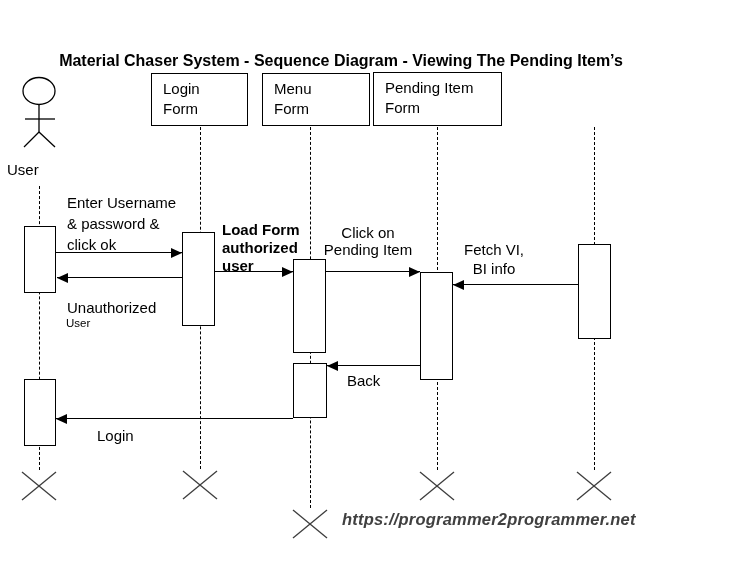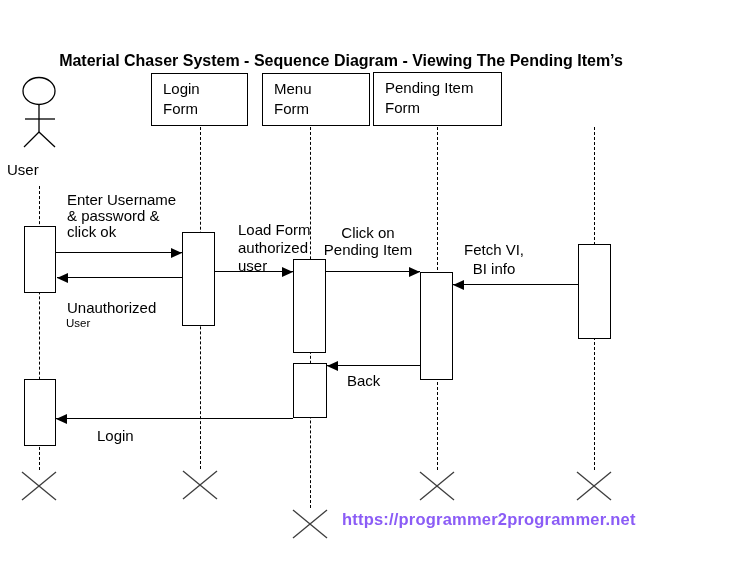--- a/index.html
+++ b/index.html
@@ -53,38 +53,38 @@
   .head.left{border-right:11px solid #000;}
   #head-enter{left:171px;top:248px;}
   #head-return{left:57px;top:273px;}
   #head-load{left:282px;top:267px;}
   #head-click{left:409px;top:267px;}
   #head-fetch{left:453px;top:280px;}
   #head-back{left:327px;top:361px;}
   #head-logout{left:56px;top:414px;}
   
   .mlabel{position:absolute;font-size:15px;line-height:20px;white-space:pre-line;z-index:4;}
-  #lbl-enter{left:67px;top:192px;line-height:16px;}
+  #lbl-enter{left:67px;top:192px;line-height:21px;}
   #lbl-unauth{left:67px;top:298px;}
   #lbl-unauth-sub{left:66px;top:317px;font-size:11.5px;line-height:12px;}
-  #lbl-load{left:238px;top:221px;line-height:18px;}
+  #lbl-load{left:222px;top:221px;line-height:18px;font-weight:bold;}
   #lbl-click{left:318px;top:224px;width:100px;text-align:center;line-height:17px;}
   #lbl-fetch{left:458px;top:240px;width:72px;text-align:center;line-height:19px;}
   #lbl-back{left:347px;top:371px;}
   #lbl-logout{left:97px;top:426px;}
   
   .xmark{position:absolute;z-index:2;}
   #x-user{left:21px;top:471px;}
   #x-login{left:182px;top:470px;}
   #x-pending{left:419px;top:471px;}
   #x-database{left:576px;top:471px;}
   #x-menu{left:292px;top:509px;}
   
   #watermark{position:absolute;left:342px;top:510px;font-size:16.5px;font-weight:bold;
-    color:#8b5cf6;letter-spacing:0.2px;}
+    color:#404040;letter-spacing:0.2px;font-style:italic;}
 </style>
 </head>
 <body>
 
 <div id="canvas">
 
   <div id="title">Material Chaser System - Sequence Diagram - Viewing The Pending Item’s</div>
 
   <svg id="actor-svg" width="38" height="74" viewBox="0 0 38 74">
     <ellipse cx="18" cy="15" rx="16" ry="13.5" fill="none" stroke="#000" stroke-width="1.3"></ellipse>

